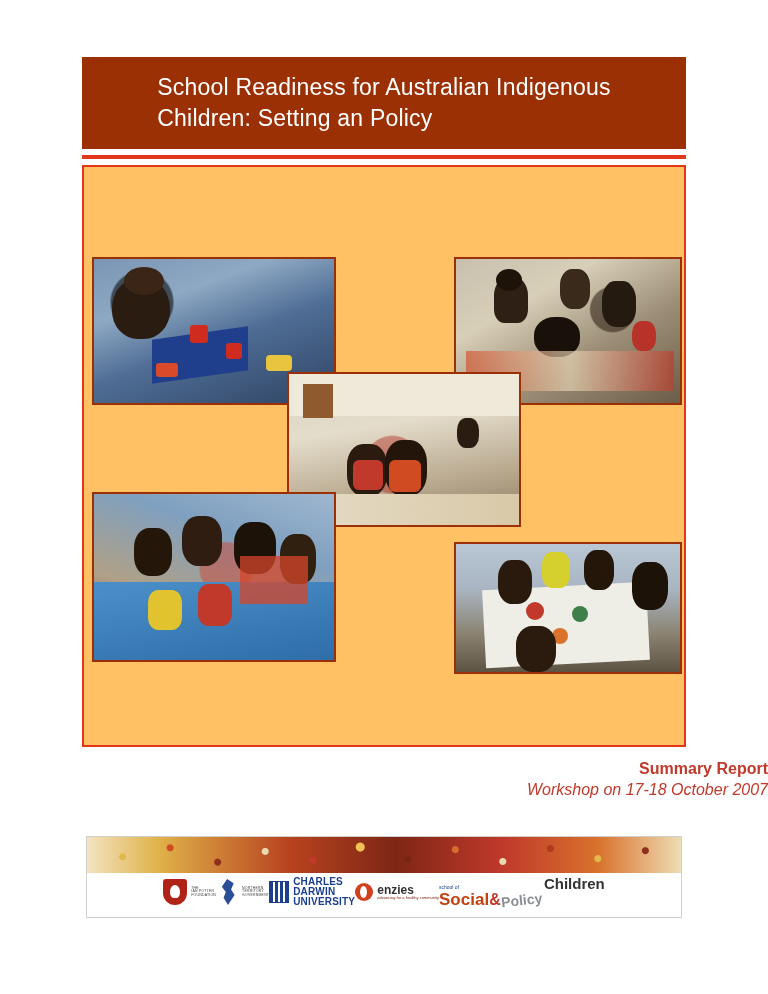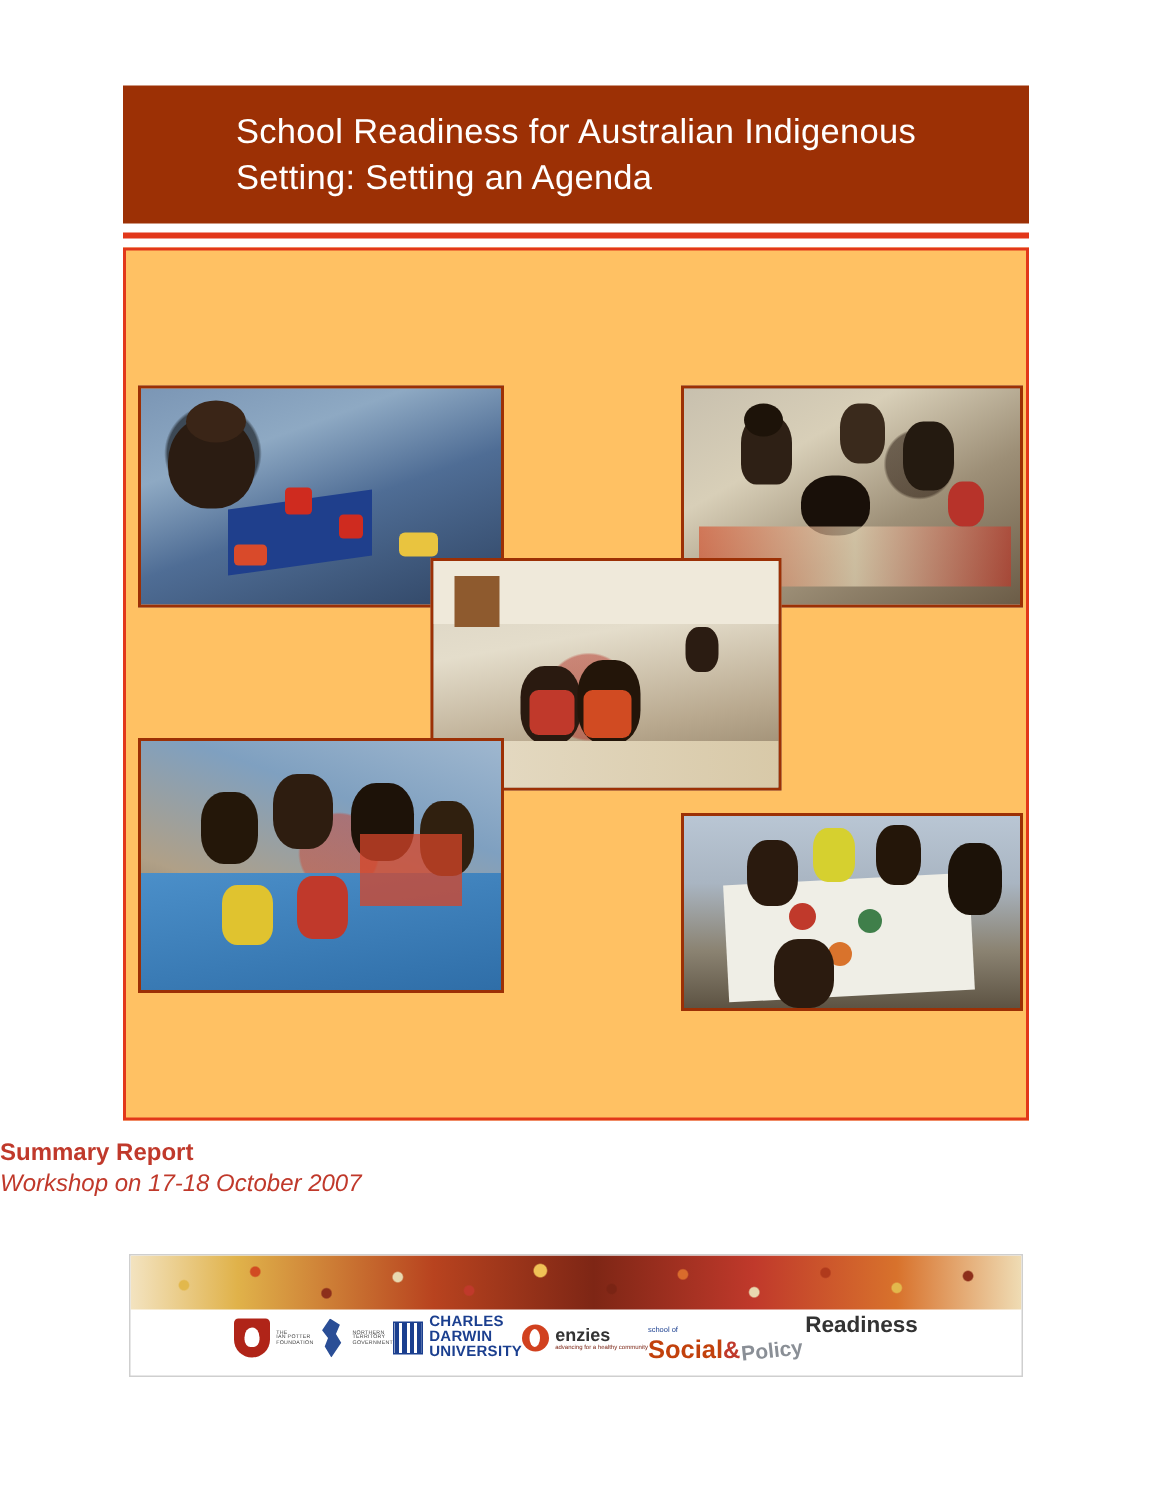--- a/index.html
+++ b/index.html
@@ -116,21 +116,21 @@
   
   .blob { position: absolute; border-radius: 50%; }
   .strip { position: absolute; }
 
   
   .caption {
     position: absolute;
     left: 0;
     top: 758px;
     width: 768px;
-    text-align: left;
+    text-align: right;
   }
   .caption .line1 {
     color: #c0392b;
     font-size: 16px;
     font-weight: bold;
     line-height: 21px;
   }
   .caption .line2 {
     color: #c0392b;
     font-size: 16px;
@@ -260,21 +260,21 @@
   .sapr-stack { display: flex; flex-direction: column; align-items: flex-start; }
 </style>
 </head>
 <body>
 
 <div class="page">
 
   <div class="title-banner">
     <div class="title-text">
       <div>School Readiness for Australian Indigenous</div>
-      <div>Setting: Setting an Agenda</div>
+      <div>Children: Setting an Policy</div>
     </div>
   </div>
   <div class="title-rule"></div>
 
   <div class="collage">
 
     <div class="photo photo-tl">
       <div class="ph-inner ph-tl-bg">
         <div class="blob" style="left:18px;top:18px;width:58px;height:62px;background:#2b1c12;border-radius:50% 50% 45% 45%;"></div>
         <div class="blob" style="left:30px;top:8px;width:40px;height:28px;background:#3a2517;border-radius:50%;"></div>
@@ -384,19 +384,19 @@
         </span>
       </div>
 
       <div class="logo-item logo-sapr">
         <span class="sapr-stack">
           <span class="sapr-pre">school of</span>
           <span>
             <span class="sapr-social">Social</span><span class="sapr-amp">&amp;</span><span class="sapr-policy">Policy</span>
           </span>
         </span>
-        <span class="sapr-research">Readiness</span>
+        <span class="sapr-research">Children</span>
       </div>
 
     </div>
   </div>
 
 </div>
 
 </body></html>

